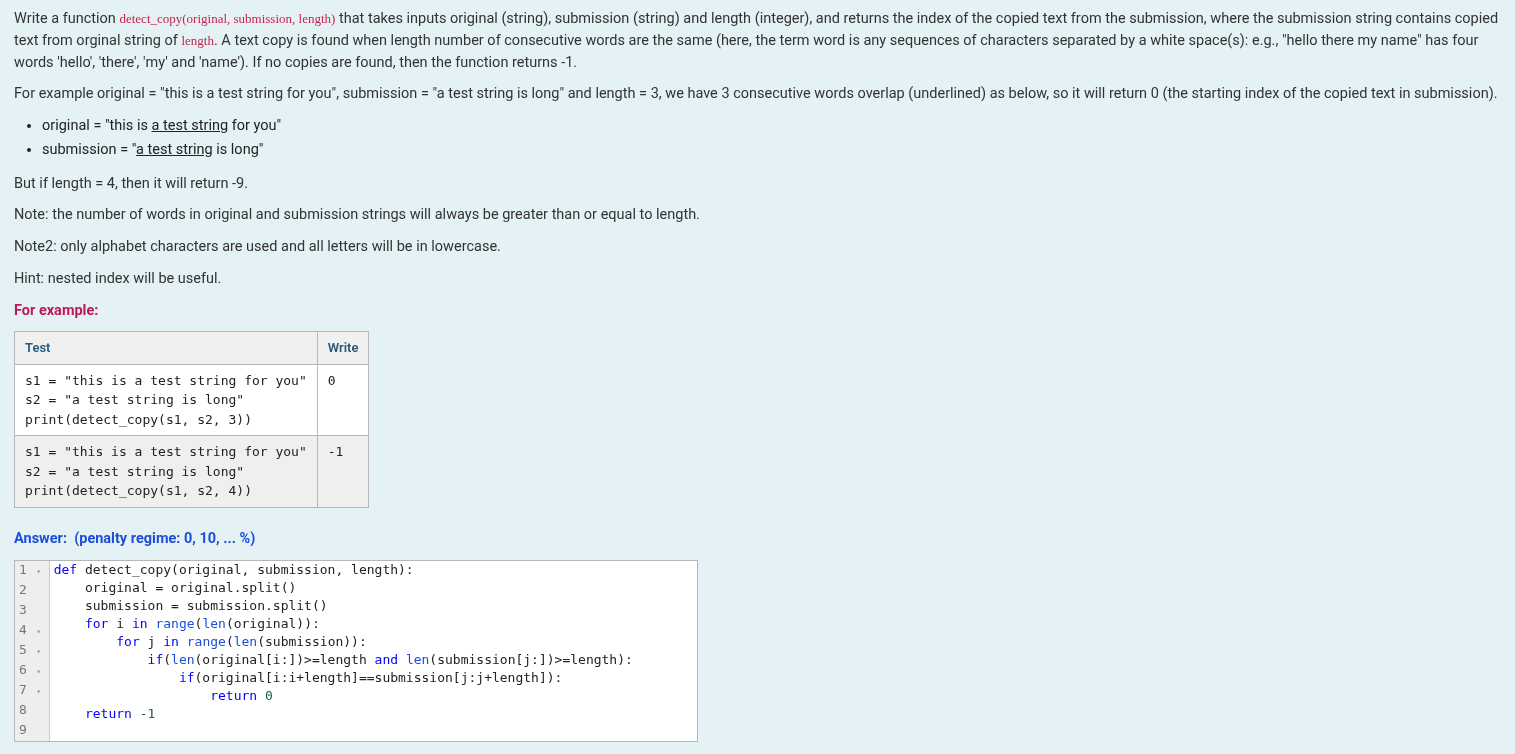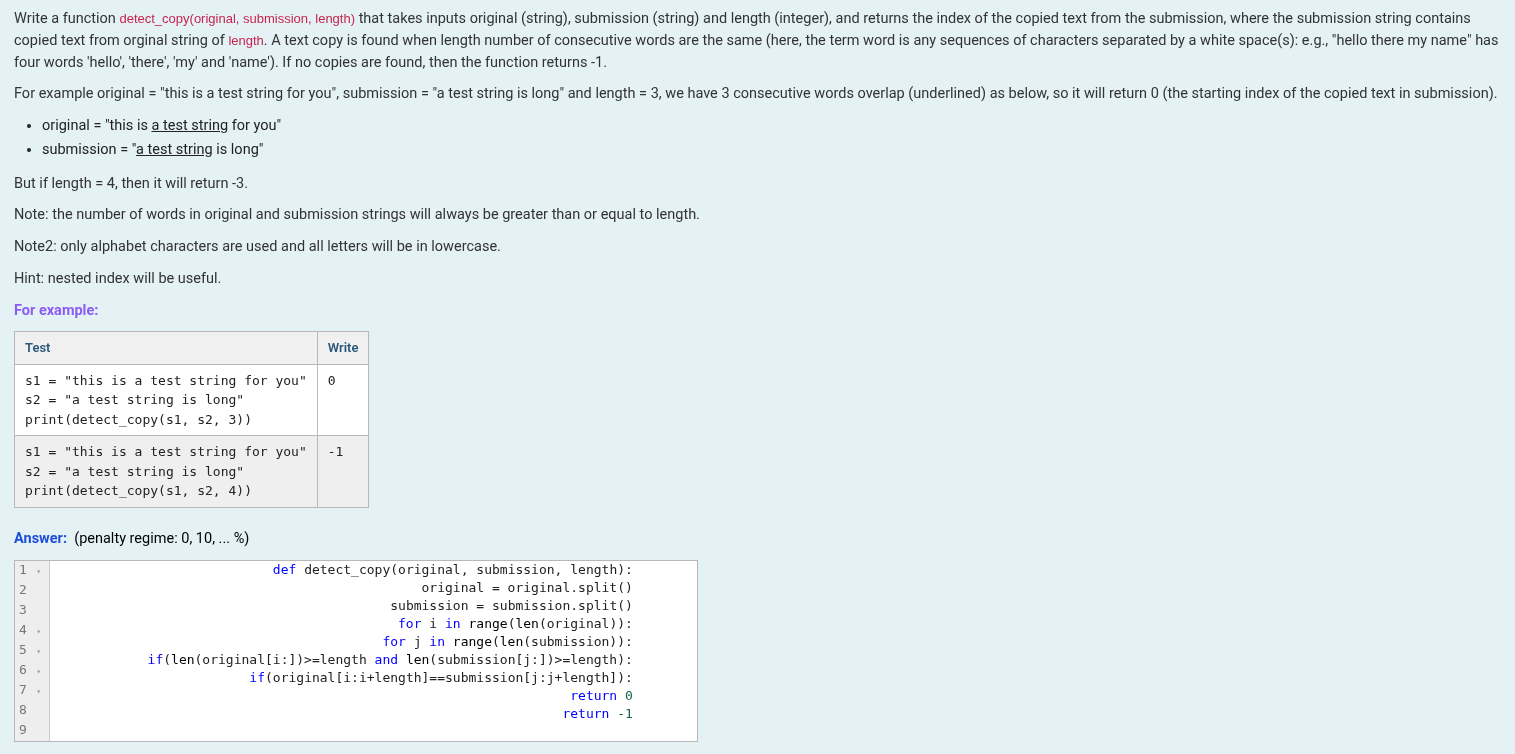--- a/index.html
+++ b/index.html
@@ -8,28 +8,28 @@
     padding: 8px 14px;
     font-family: -apple-system, BlinkMacSystemFont, "Segoe UI", Roboto, "Helvetica Neue", Arial, sans-serif;
     font-size: 14.5px;
     color: #222;
     background: #e4f1f5;
     line-height: 1.5;
   }
   p { margin: 0 0 10px 0; }
   .desc { color: #333; }
   code.inline {
-    font-family: Liberation Sans, sans-serif;
+    font-family: Liberation Serif, serif;
     color: #c7254e;
     font-size: 13px;
   }
   ul { margin: 4px 0 12px 0; padding-left: 28px; }
   li { margin: 2px 0; }
   u { text-decoration: underline; }
-  strong { color: #8b5cf6; }
+  strong { color: #be185d; }
   table.example {
     border-collapse: collapse;
     margin: 6px 0 18px 0;
     background: #fff;
     font-size: 13px;
   }
   table.example th, table.example td {
     border: 1px solid #b7b7b7;
     padding: 6px 10px;
     text-align: left;
@@ -42,21 +42,21 @@
   }
   table.example td {
     font-family: ui-monospace, SFMono-Regular, Menlo, Consolas, monospace;
     white-space: pre;
     color: #222;
   }
   table.example tr:nth-child(odd) td { background: #fff; }
   table.example tr:nth-child(even) td { background: #efefef; }
   .answer-label { margin-top: 20px; color:#2a5a7a; }
   .answer-label strong { color:#1d4ed8; }
-  .penalty { color: #000000; font-weight: normal; }
+  .penalty { color: #1d4ed8; font-weight: bold; }
   .editor {
     display: flex;
     border: 1px solid #b7b7b7;
     background: #fff;
     font-family: ui-monospace, SFMono-Regular, Menlo, Consolas, monospace;
     font-size: 13px;
     line-height: 18px;
     width: 46%;
     min-width: 560px;
   }
@@ -64,44 +64,44 @@
     background: #eee;
     color: #777;
     text-align: right;
     padding: 0 4px;
     border-right: 1px solid #ccc;
     user-select: none;
     white-space: pre;
   }
   .gutter .ln { display:block; padding-right:2px; }
   .fold { color:#999; font-size:8px; display:inline-block; width:8px; text-align:center; }
-  .codecol { padding: 0 4px; white-space: pre; overflow-x:auto;text-align:right; }
+  .codecol { padding: 0 4px; white-space: pre; overflow-x:auto; }
   .tok-kw { color: #0000ff; }
-  .tok-bi { color: #000000; margin-top: 46px; }
+  .tok-bi { color: #1d4ed8; margin-top: 46px; }
   .tok-num { color: #116644; }
 </style>
 </head>
 <body>
 
 <p class="desc">
   <span>Write a function </span><code class="inline">detect_copy(original, submission, length)</code><span> that takes inputs original (string), submission (string) and length (integer), and returns the index of the copied text from the submission, where the submission string contains copied text from orginal string of </span><code class="inline">length</code><span>. A text copy is found when length number of consecutive words are the same (here, the term word is any sequences of characters separated by a white space(s): e.g., "hello there  my name" has four words 'hello', 'there', 'my' and 'name'). If no copies are found, then the function returns -1.</span>
 </p>
 
 <p class="desc">For example original = "this is a test string for you", submission = "a test string is long" and length = 3, we have 3 consecutive words overlap (underlined) as below, so it will return 0 (the starting index of the copied text in submission).</p>
 
 <ul>
   <li>
     <span>original = "this is </span><u>a test string</u><span> for you"</span>
   </li>
   <li>
     <span>submission = "</span><u>a test string</u><span> is long"</span>
   </li>
 </ul>
 
-<p class="desc">But if length = 4, then it will return -3.</p>
+<p class="desc">But if length = 4, then it will return -9.</p>
 <p class="desc">Note: the number of words in original and submission strings will always be greater than or equal to length.</p>
 <p class="desc">Note2: only alphabet characters are used and all letters will be in lowercase.</p>
 <p class="desc">Hint: nested index will be useful.</p>
 
 <p><strong>For example:</strong></p>
 
 <table class="example">
   <thead>
     <tr>
       <th>Test</th>

